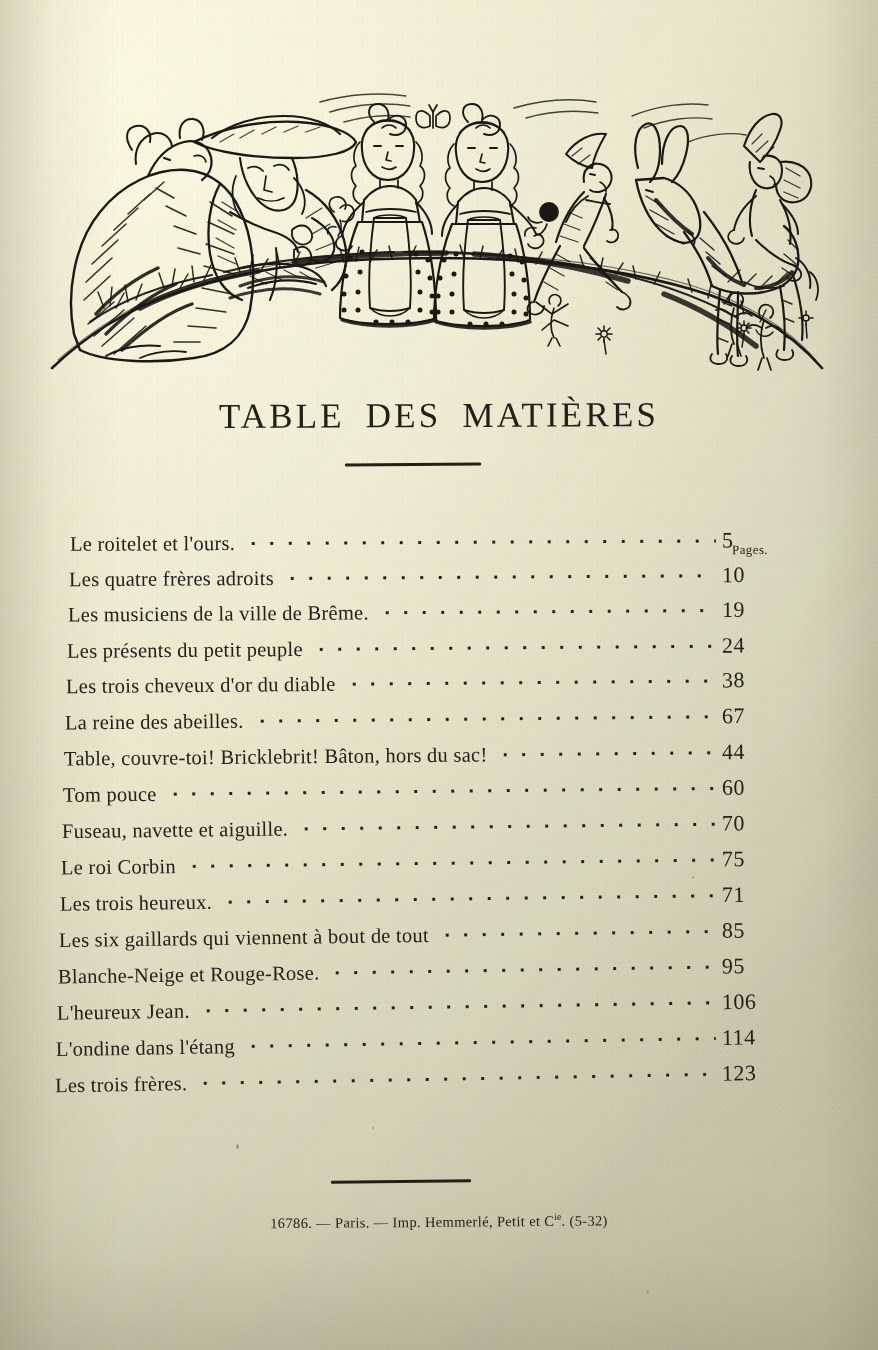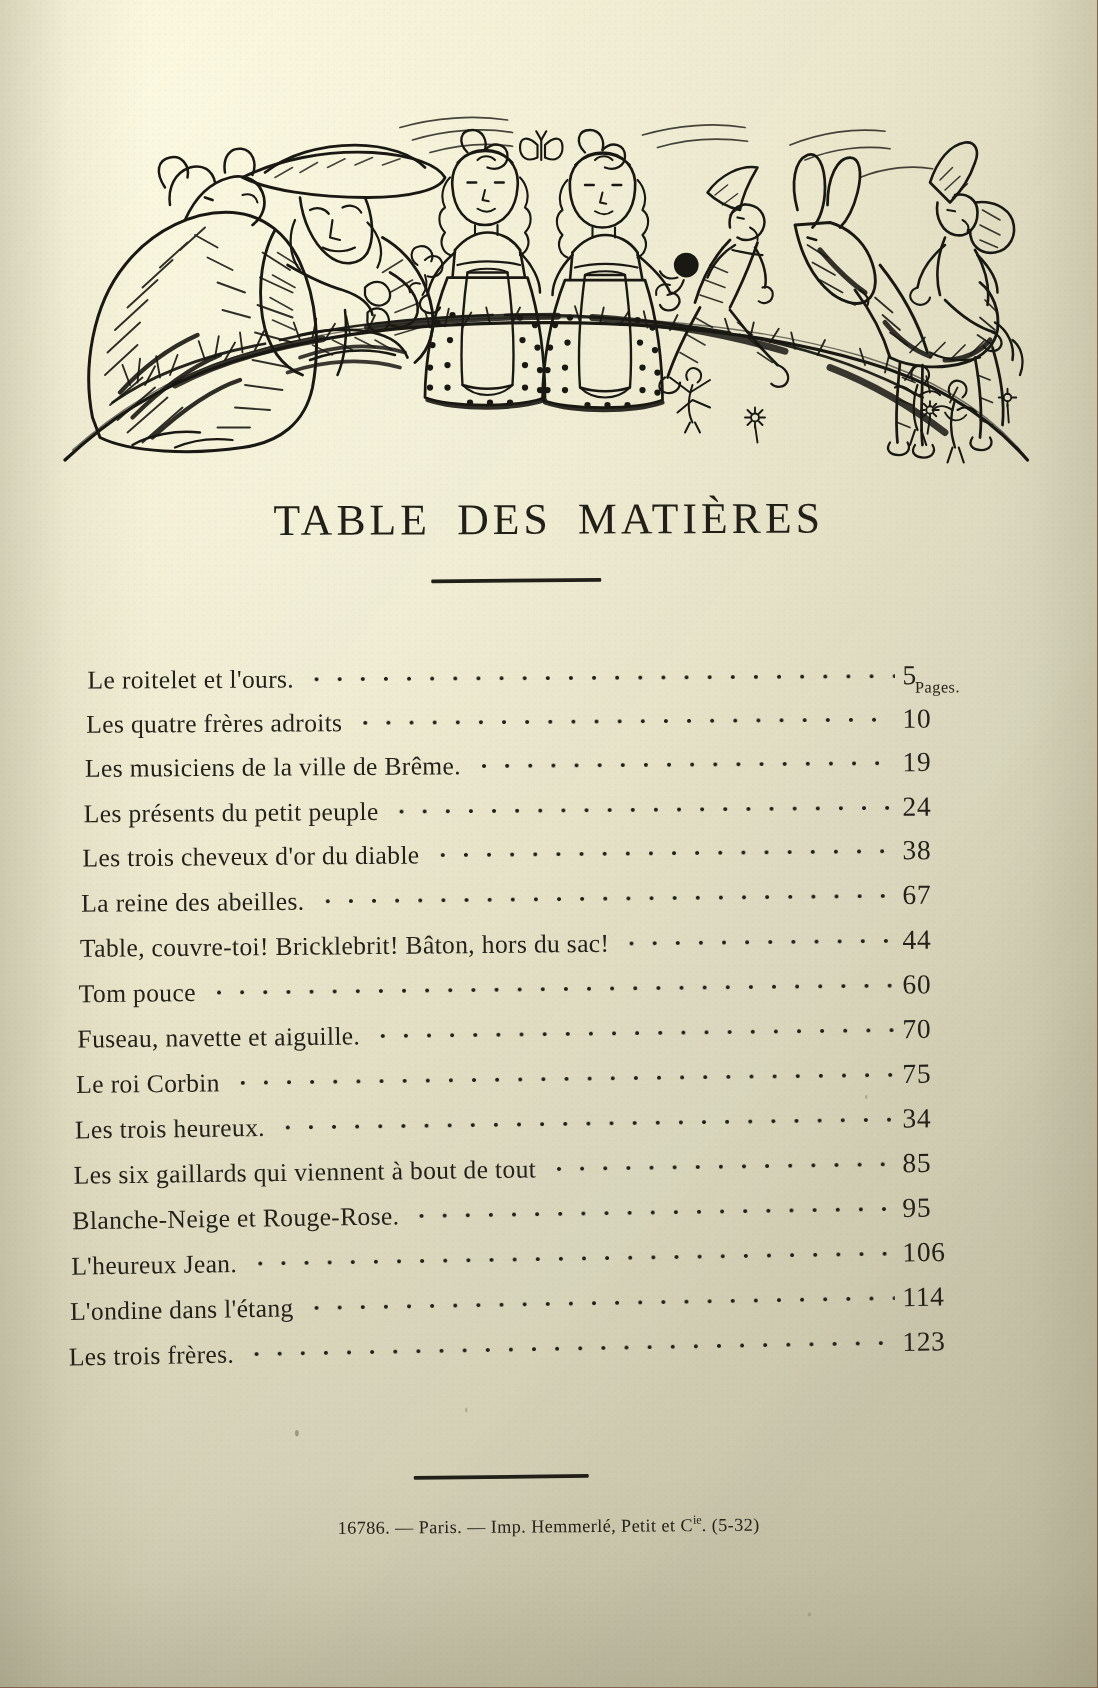--- a/index.html
+++ b/index.html
@@ -626,21 +626,21 @@
 
       <div class="toc-row" style="left:49px; top:849px; width:723px; transform:rotate(-0.70deg);">
         <span class="toc-label">Le roi Corbin</span>
         <span class="toc-dots"></span>
         <span class="toc-page">75</span>
       </div>
 
       <div class="toc-row" style="left:48px; top:885px; width:724px; transform:rotate(-0.75deg);">
         <span class="toc-label">Les trois heureux.</span>
         <span class="toc-dots"></span>
-        <span class="toc-page">34</span>
+        <span class="toc-page">71</span>
       </div>
 
       <div class="toc-row" style="left:47px; top:921px; width:725px; transform:rotate(-0.80deg);">
         <span class="toc-label">Les six gaillards qui viennent à bout de tout</span>
         <span class="toc-dots"></span>
         <span class="toc-page">85</span>
       </div>
 
       <div class="toc-row" style="left:46px; top:957px; width:726px; transform:rotate(-0.85deg);">
         <span class="toc-label">Blanche-Neige et Rouge-Rose.</span>

